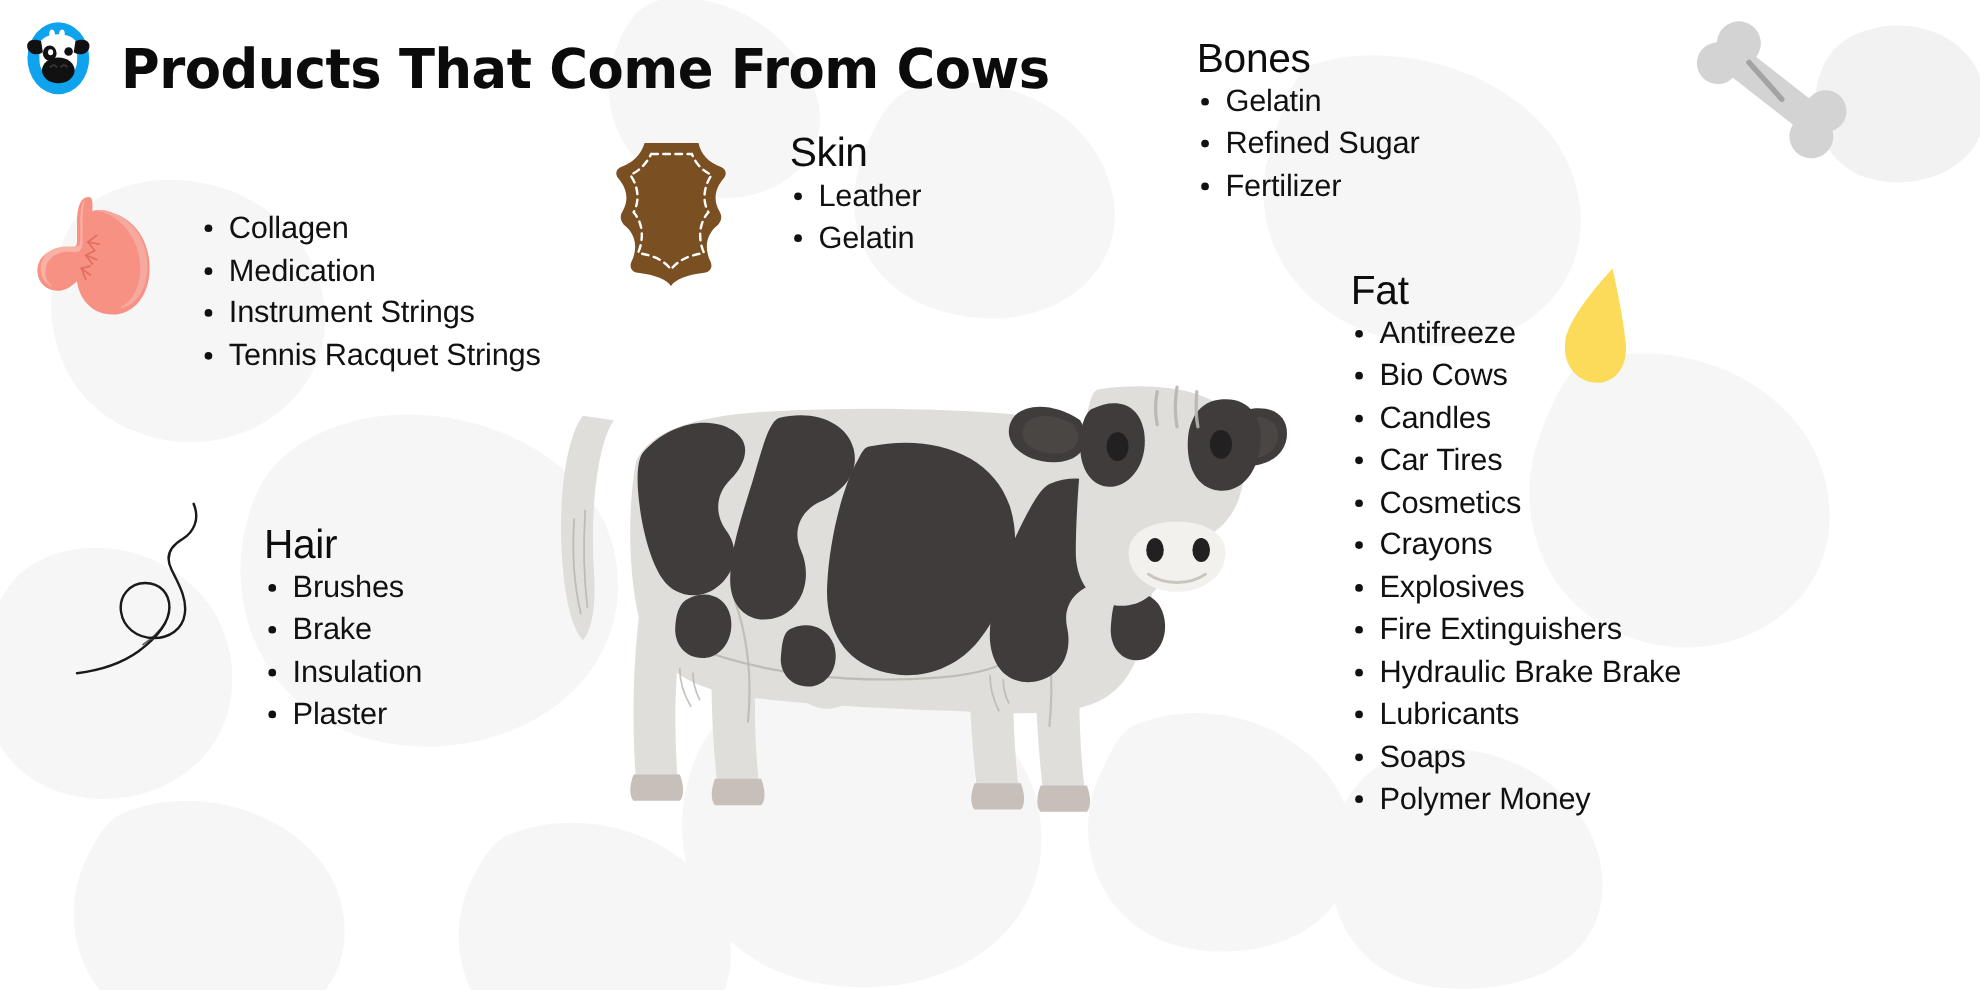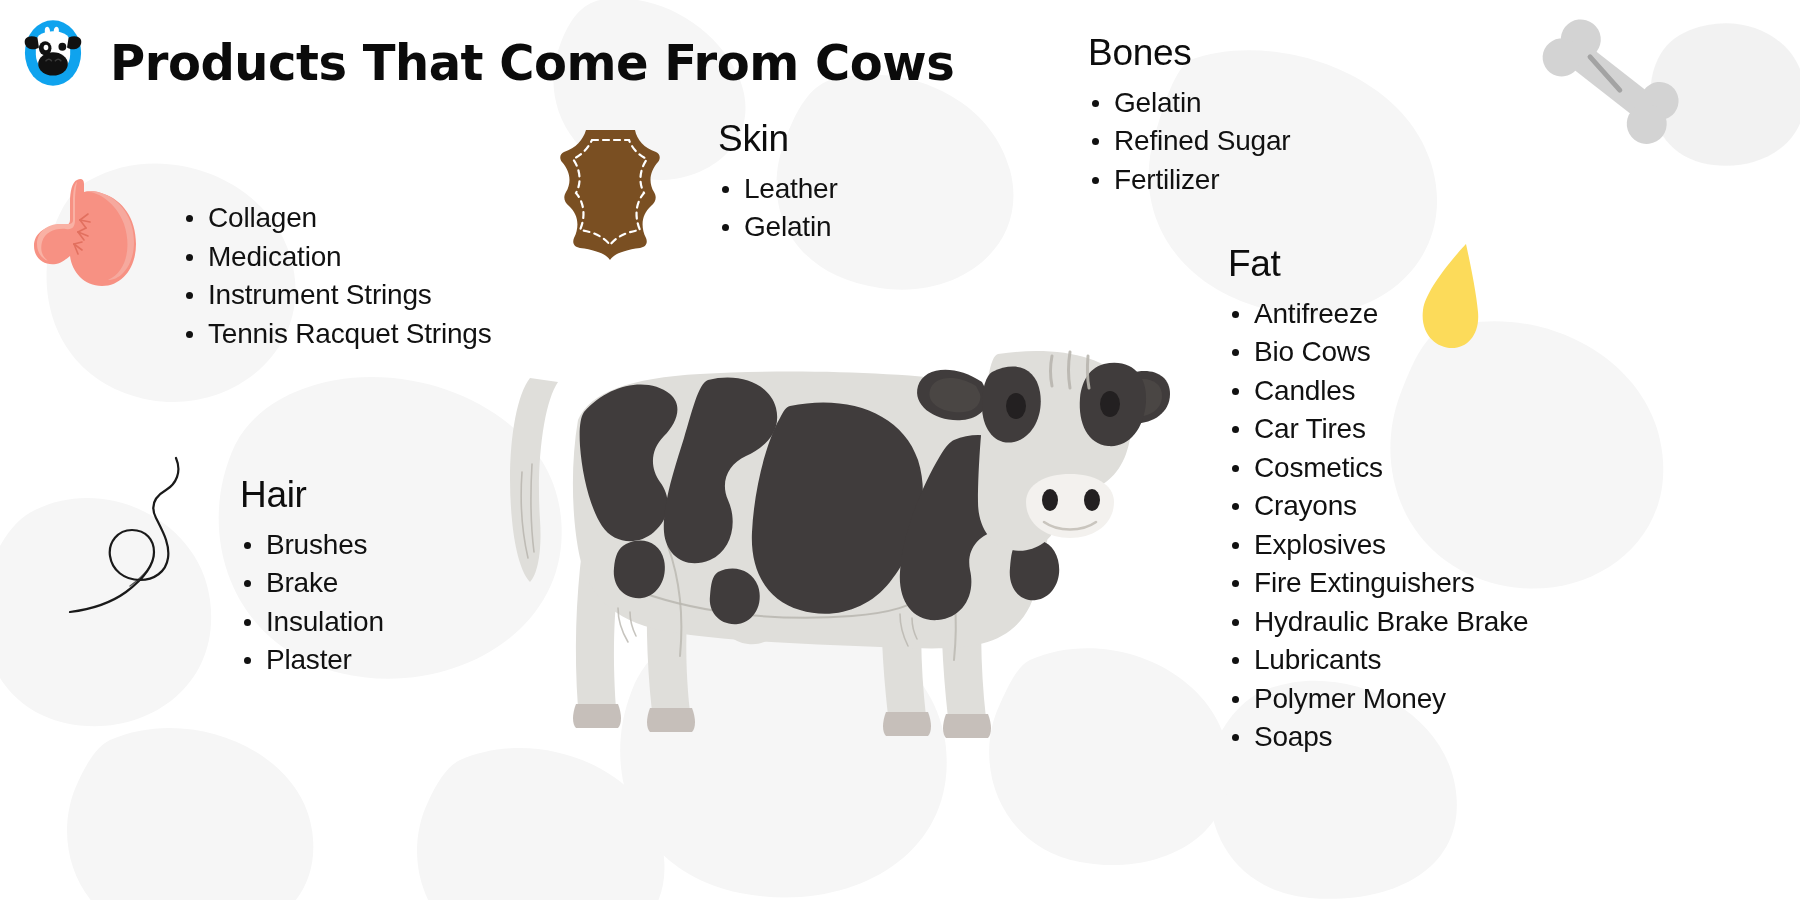--- a/index.html
+++ b/index.html
@@ -33,21 +33,21 @@
 
   
   .section-title {
     font-size:37px;
     font-weight:400;
     color:#0D0D0D;
     letter-spacing:-0.3px;
     white-space:nowrap;
     line-height:1.05;
   }
-  ul.prod-list { list-style:none; margin-top:11px; }
+  ul.prod-list { list-style:none; }
   ul.prod-list li {
     font-size:28px;
     line-height:38.5px;
     color:#111111;
     letter-spacing:-0.2px;
     white-space:nowrap;
     position:relative;
     padding-left:26px;
   }
   ul.prod-list li::before {
@@ -275,16 +275,16 @@
     <li>Antifreeze</li>
     <li>Bio Cows</li>
     <li>Candles</li>
     <li>Car Tires</li>
     <li>Cosmetics</li>
     <li>Crayons</li>
     <li>Explosives</li>
     <li>Fire Extinguishers</li>
     <li>Hydraulic Brake Brake</li>
     <li>Lubricants</li>
+    <li>Soaps</li>
     <li>Polymer Money</li>
-    <li>Soaps</li>
   </ul>
 </div>
 
 </body></html>

